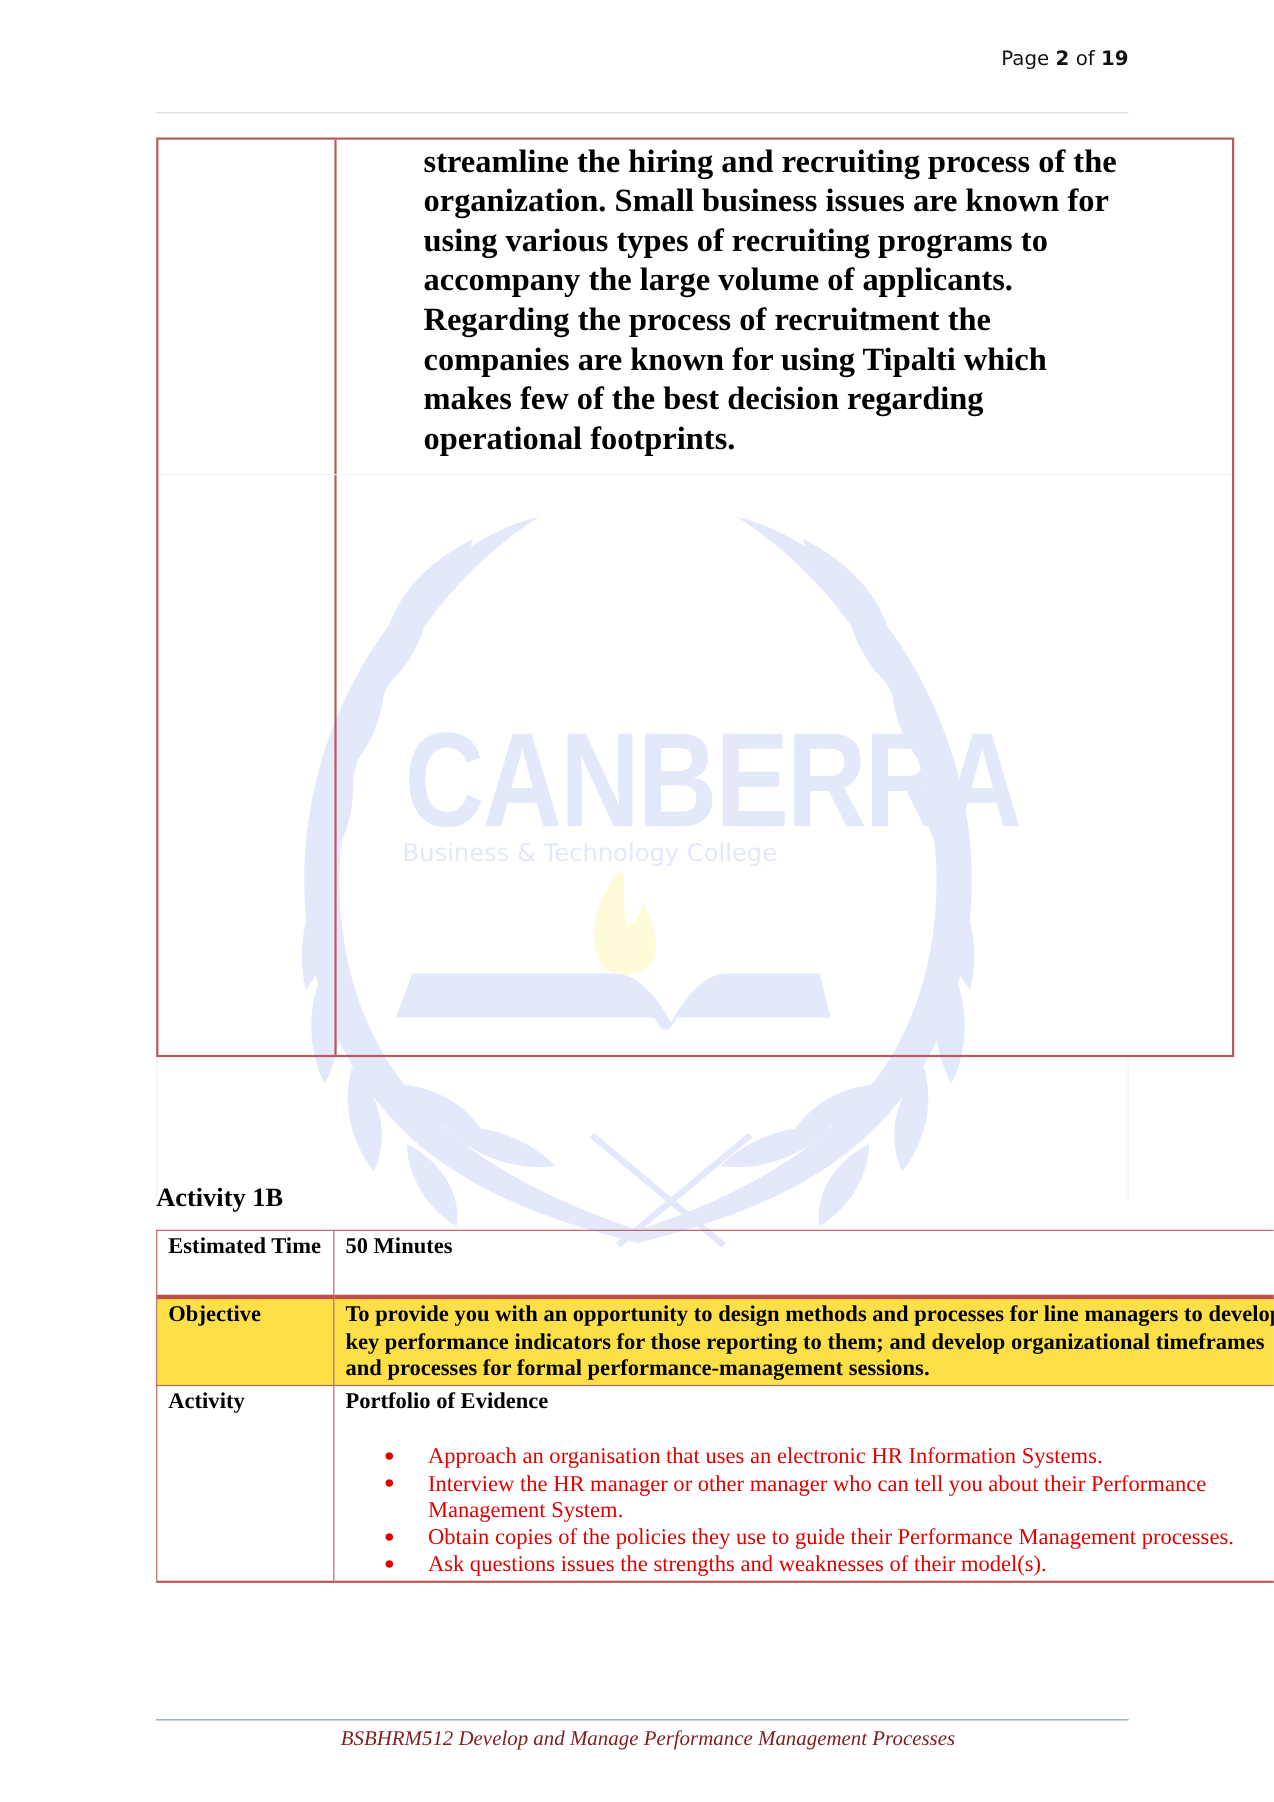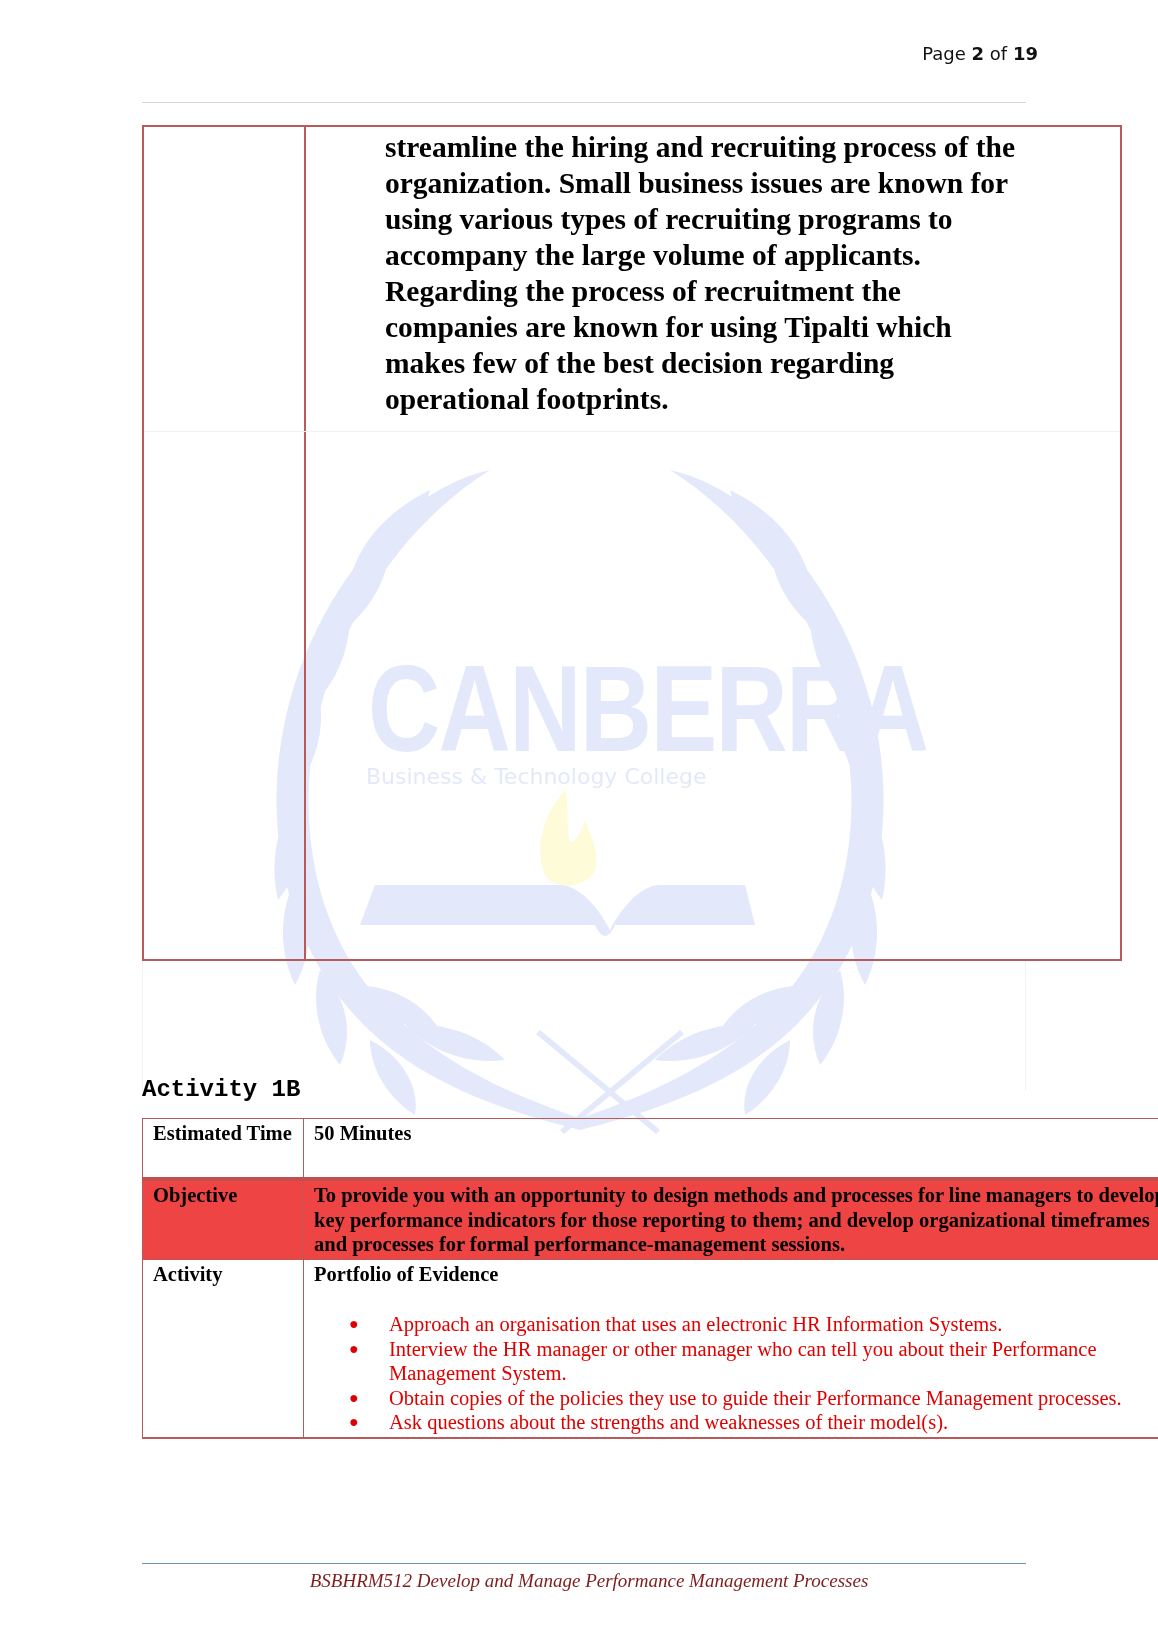--- a/index.html
+++ b/index.html
@@ -10,21 +10,21 @@
     body {
       width: 1158px;
       height: 1638px;
       position: relative;
       overflow: hidden;
       font-family: "Liberation Serif", serif;
       color: #000;
     }
     .page-num {
       position: absolute;
-      right: 120px;
+      right: 132px;
       top: 43px;
       font-family: "DejaVu Sans", "Liberation Sans", sans-serif;
       font-size: 18px;
       color: #111;
     }
     .page-num b { font-weight: bold; }
     .header-rule {
       position: absolute;
       left: 142px;
       top: 102px;
@@ -117,21 +117,21 @@
       border-left: 1px solid #f2f2f2;
       border-right: 1px solid #f2f2f2;
       box-sizing: border-box;
       z-index: 1;
     }
 
     .activity-heading {
       position: absolute;
       left: 142px;
       top: 1076px;
-      font-family: Liberation Mono, monospace;
+      font-family: Liberation Serif, serif;
       font-weight: bold;
       font-size: 24px;
       color: #000;
       z-index: 2;
     }
 
     
     .tbl-act {
       position: absolute;
       left: 142px;
@@ -150,21 +150,21 @@
     }
     .tbl-act td.lbl {
       width: 140px;
       font-weight: bold;
     }
     .tbl-act td.val {
       font-weight: bold;
       padding-left: 10px;
     }
     .tbl-act tr.row-time td { height: 54px; border-bottom: 4px solid #c0504d; }
-    .tbl-act tr.row-obj td { background: #ef4444; border-top: 4px solid #c0504d; }
+    .tbl-act tr.row-obj td { background: #fde047; border-top: 4px solid #c0504d; }
     .tbl-act tr.row-act td { border-bottom: 2.5px solid #b85a5a; border-radius: 25px; }
     .bullets {
       list-style: none;
       margin: 26px 0 0 0;
       padding: 0;
       font-weight: normal;
       color: #e00000;
     }
     .bullets li {
       position: relative;
@@ -271,21 +271,21 @@
     <td class="val">To provide you with an opportunity to design methods and processes for line managers to develop key performance indicators for those reporting to them; and develop organizational timeframes and processes for formal performance-management sessions.</td>
   </tr>
   <tr class="row-act">
     <td class="lbl">Activity</td>
     <td class="val">
       <div>Portfolio of Evidence</div>
       <ul class="bullets">
         <li><span class="dot">●</span><span>Approach an organisation that uses an electronic HR Information Systems.</span></li>
         <li><span class="dot">●</span><span>Interview the HR manager or other manager who can tell you about their Performance Management System.</span></li>
         <li><span class="dot">●</span><span>Obtain copies of the policies they use to guide their Performance Management processes.</span></li>
-        <li><span class="dot">●</span><span>Ask questions about the strengths and weaknesses of their model(s).</span></li>
+        <li><span class="dot">●</span><span>Ask questions issues the strengths and weaknesses of their model(s).</span></li>
       </ul>
     </td>
   </tr>
 </tbody>
   </table>
 
 <div class="footer-rule"></div>
 <div class="footer-text">BSBHRM512 Develop and Manage Performance Management Processes</div>
 
 </body></html>

